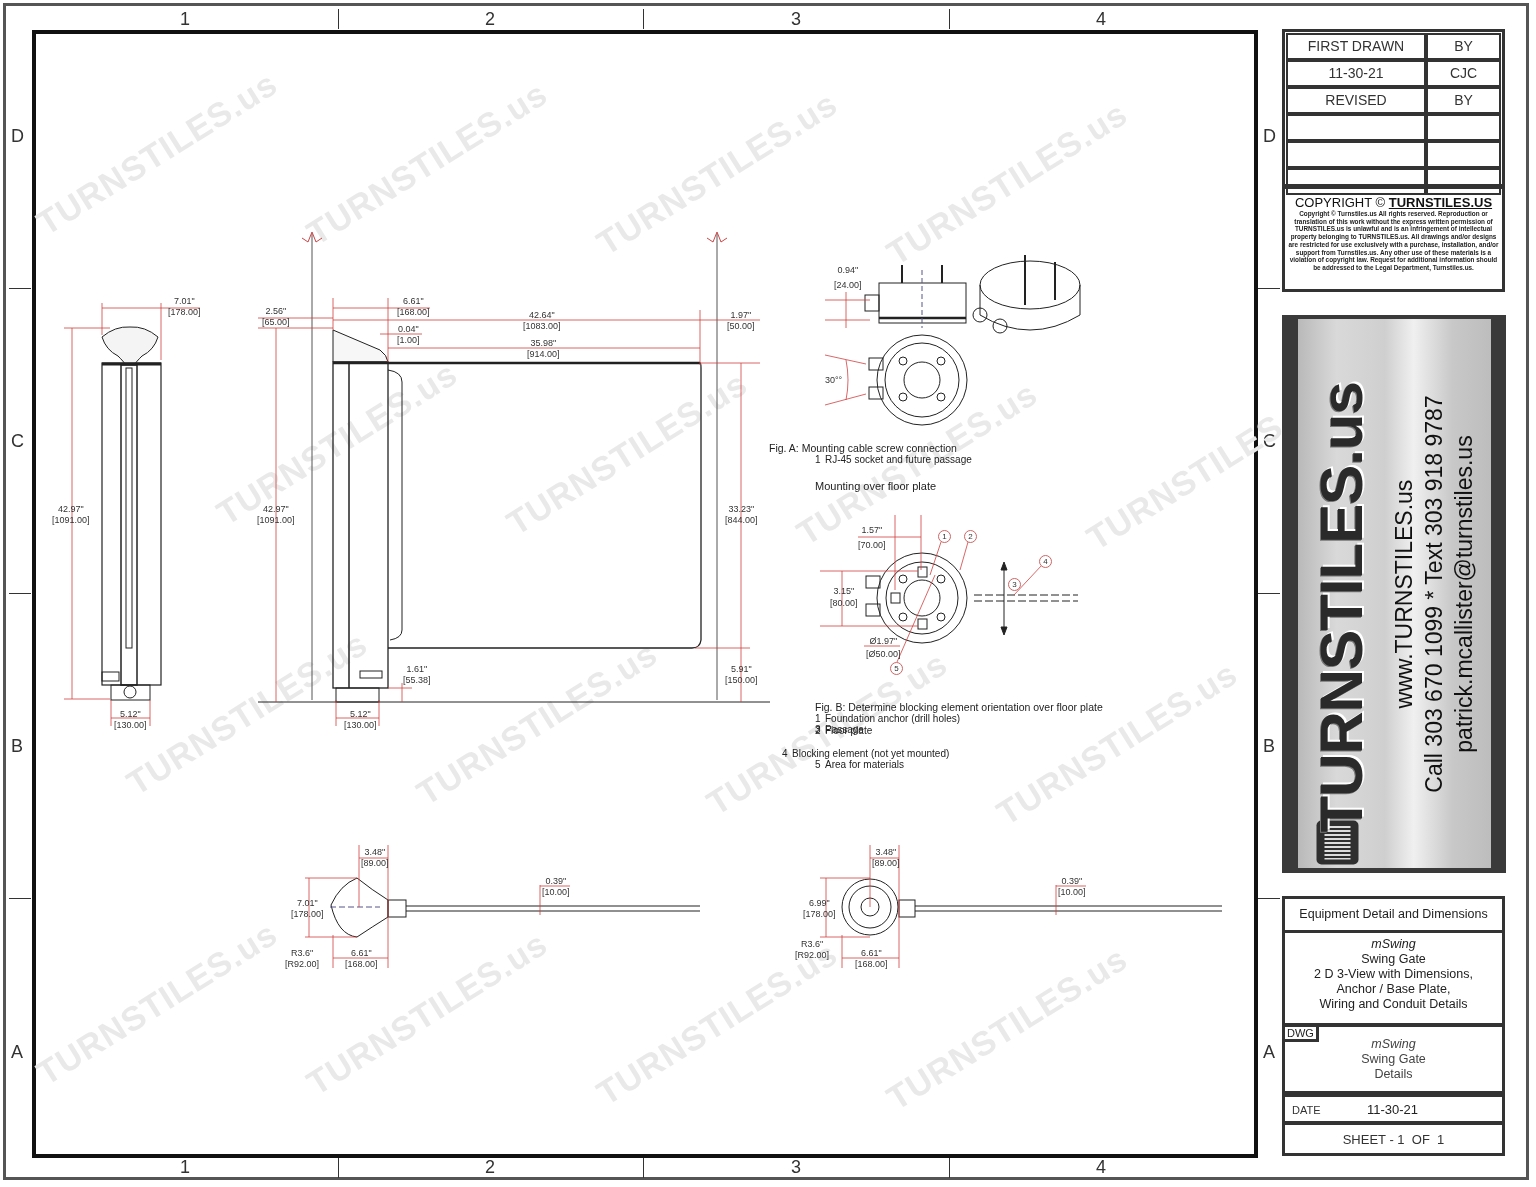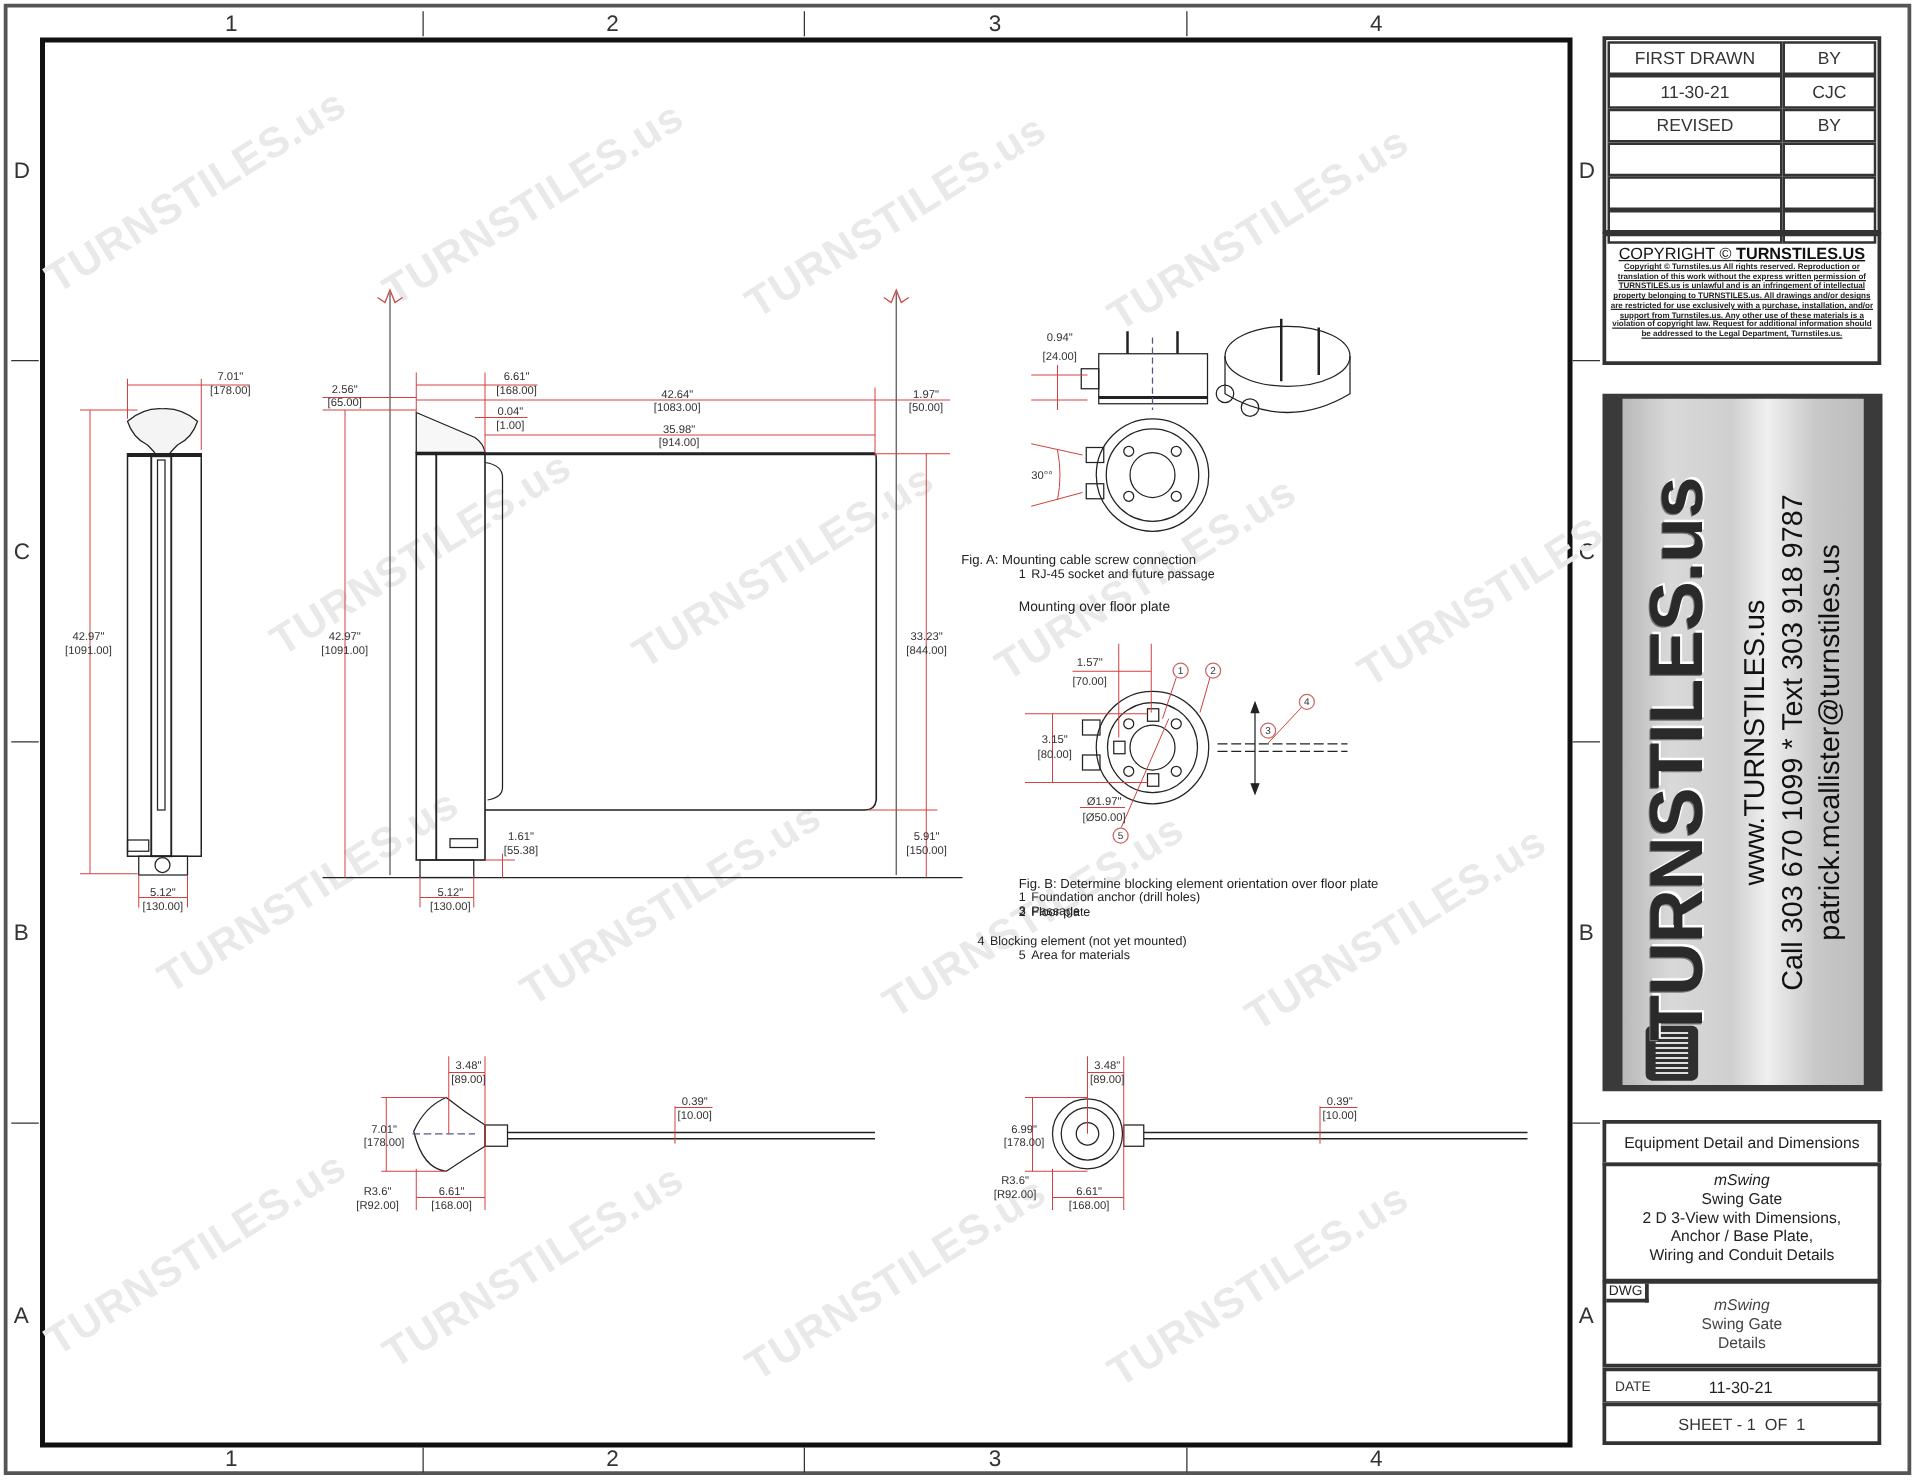--- a/index.html
+++ b/index.html
@@ -12,21 +12,21 @@
   svg.draw{position:absolute;left:0;top:0;}
   .dim{position:absolute;font-size:9px;color:#333;line-height:11px;text-align:center;white-space:nowrap;}
   .note{position:absolute;font-size:10px;color:#222;white-space:nowrap;line-height:11.5px;}
   .note .n{display:inline-block;width:10px;}
   .note-head{position:absolute;font-size:10.5px;color:#222;white-space:nowrap;}
   .callout{position:absolute;font-size:8px;width:11px;height:11px;border:1px solid #c66;border-radius:50%;text-align:center;line-height:11px;color:#333;background:#fff;}
   
   .tb{position:absolute;left:1282px;width:223px;box-sizing:border-box;border:3px solid #333;background:#fff;}
   .tb-grid{display:grid;grid-template-columns:140px 1fr;}
   .tb-cell{height:23px;border:2px solid #333;margin:0;font-size:14px;text-align:center;line-height:23px;color:#333;box-sizing:content-box;}
-  .copyright{position:absolute;left:1282px;top:186px;width:223px;height:106px;border:3px solid #333;box-sizing:border-box;text-align:center;padding-top:6px;text-decoration:underline;}
+  .copyright{position:absolute;left:1282px;top:186px;width:223px;height:106px;border:3px solid #333;box-sizing:border-box;text-align:center;padding-top:6px;}
   .copyright .h{font-size:13px;font-weight:normal;color:#111;}
   .copyright .h b{text-decoration:underline;}
   .copyright .b{font-size:6.4px;font-weight:bold;line-height:7.7px;color:#222;padding:0 3px;}
   .brand{position:absolute;left:1282px;top:315px;width:224px;height:558px;background:#3a3a3a;}
   .brand-inner{position:absolute;left:16px;top:4px;width:193px;height:549px;background:linear-gradient(90deg,#b9b9b9 0%,#d9d9d9 20%,#cfcfcf 45%,#f0f0f0 60%,#c8c8c8 80%,#bdbdbd 100%);}
   .brand-rot{position:absolute;left:50%;top:50%;width:549px;height:193px;transform:translate(-50%,-50%) rotate(-90deg);}
   .brand-logo{position:absolute;left:36px;top:8px;font-size:60px;font-weight:bold;color:#2a2a2a;letter-spacing:-1px;text-shadow:2px 2px 0 #fff,-1px -1px 0 #777;}
   .brand-logo-icon{position:absolute;left:4px;top:18px;width:44px;height:42px;background:#2f2f2f;border-radius:5px;}
   .brand-logo-icon:after{content:"";position:absolute;left:5px;top:8px;width:34px;height:26px;background:repeating-linear-gradient(90deg,#ddd 0 2px,#2f2f2f 2px 4px);}
   .brand-line{position:absolute;left:0;width:100%;text-align:center;font-size:23px;color:#111;white-space:nowrap;}

